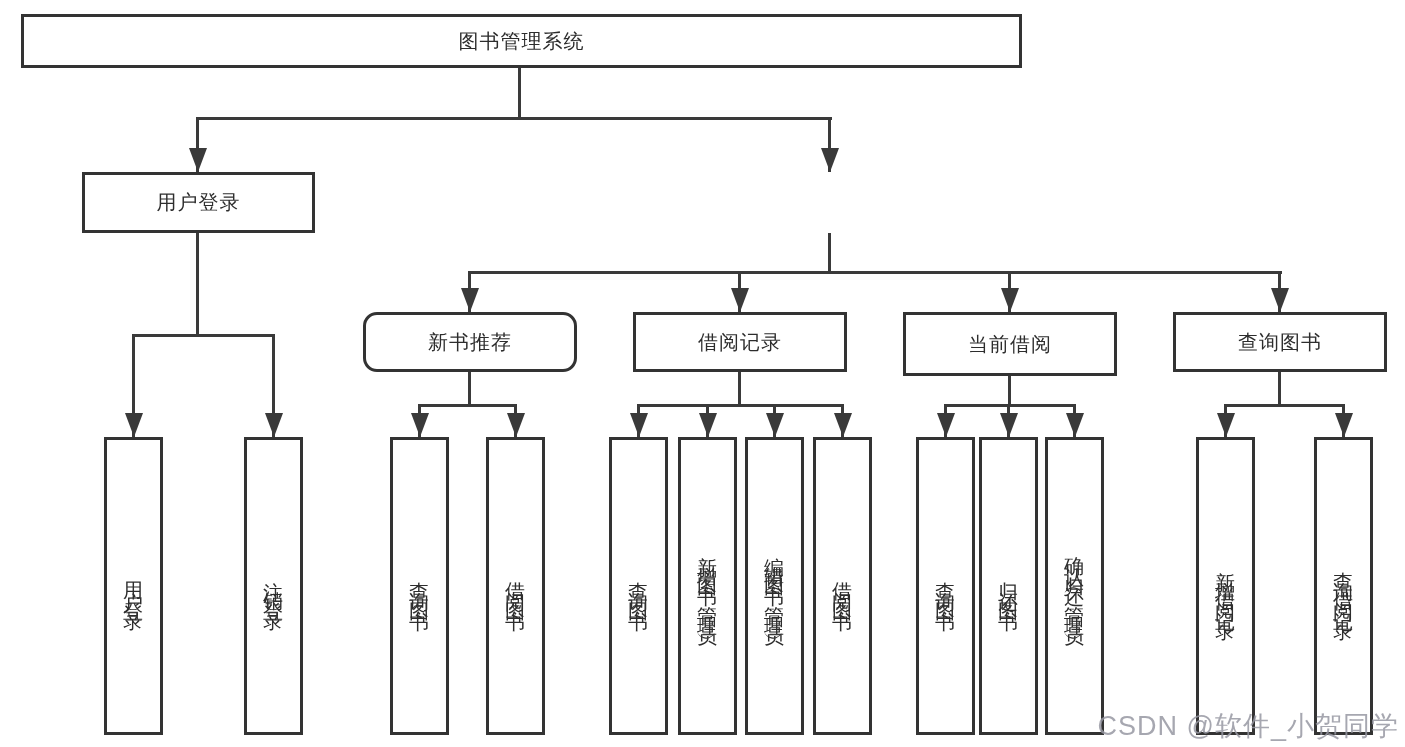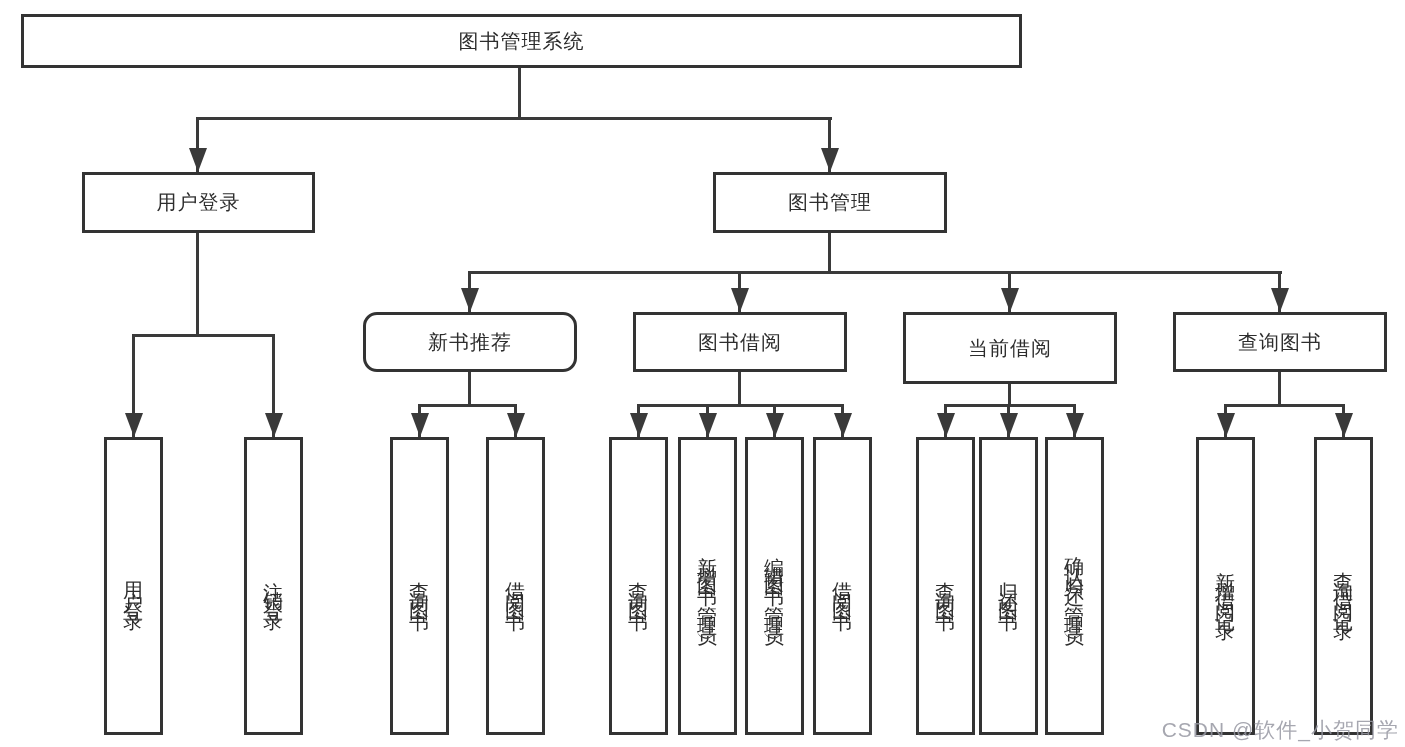--- a/index.html
+++ b/index.html
@@ -20,46 +20,43 @@
   }
   .vline{position:absolute;width:3px;background:#3a3a3a;z-index:1;}
   .hline{position:absolute;height:3px;background:#3a3a3a;z-index:1;}
   .arrow{
     position:absolute;width:0;height:0;z-index:1;
     border-left:9px solid transparent;border-right:9px solid transparent;
     border-top:24px solid #3a3a3a;
   }
   .watermark{
     position:absolute;right:6px;bottom:3px;z-index:5;
-    color:rgba(150,152,162,0.85);font-size:21px;letter-spacing:1px;
+    color:rgba(150,152,162,0.85);font-size:27px;letter-spacing:1px;
   }
 </style>
 </head>
 <body>
 
 <div class="canvas">
 
   <div class="box" style="left:21px;top:14px;width:1001px;height:54px;">
     <span>图书管理系统</span>
   </div>
 
   <div class="box" style="left:82px;top:172px;width:233px;height:61px;">
     <span>用户登录</span>
   </div>
-  <div class="box" style="left:713px;top:172px;width:234px;height:61px;">
-    <span>图书管理</span>
-  </div>
 
   <div class="box" style="left:363px;top:312px;width:214px;height:60px;border-radius:14px;">
     <span>新书推荐</span>
   </div>
   <div class="box" style="left:633px;top:312px;width:214px;height:60px;">
-    <span>图书借阅</span>
+    <span>借阅记录</span>
   </div>
-  <div class="box" style="left:903px;top:312px;width:214px;height:72px;">
+  <div class="box" style="left:903px;top:312px;width:214px;height:64px;">
     <span>当前借阅</span>
   </div>
   <div class="box" style="left:1173px;top:312px;width:214px;height:60px;">
     <span>查询图书</span>
   </div>
 
   <div class="box leaf" style="left:104px;">
     <span class="v-text">用户登录</span>
   </div>
   <div class="box leaf" style="left:244px;">

